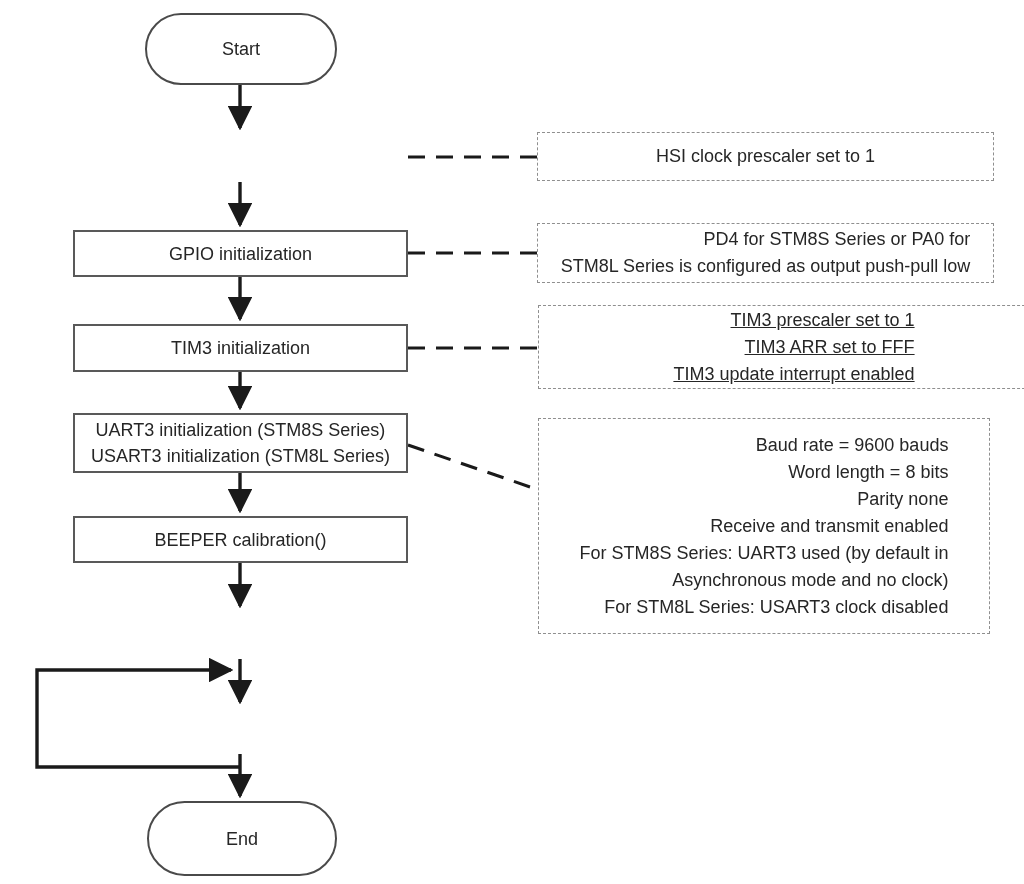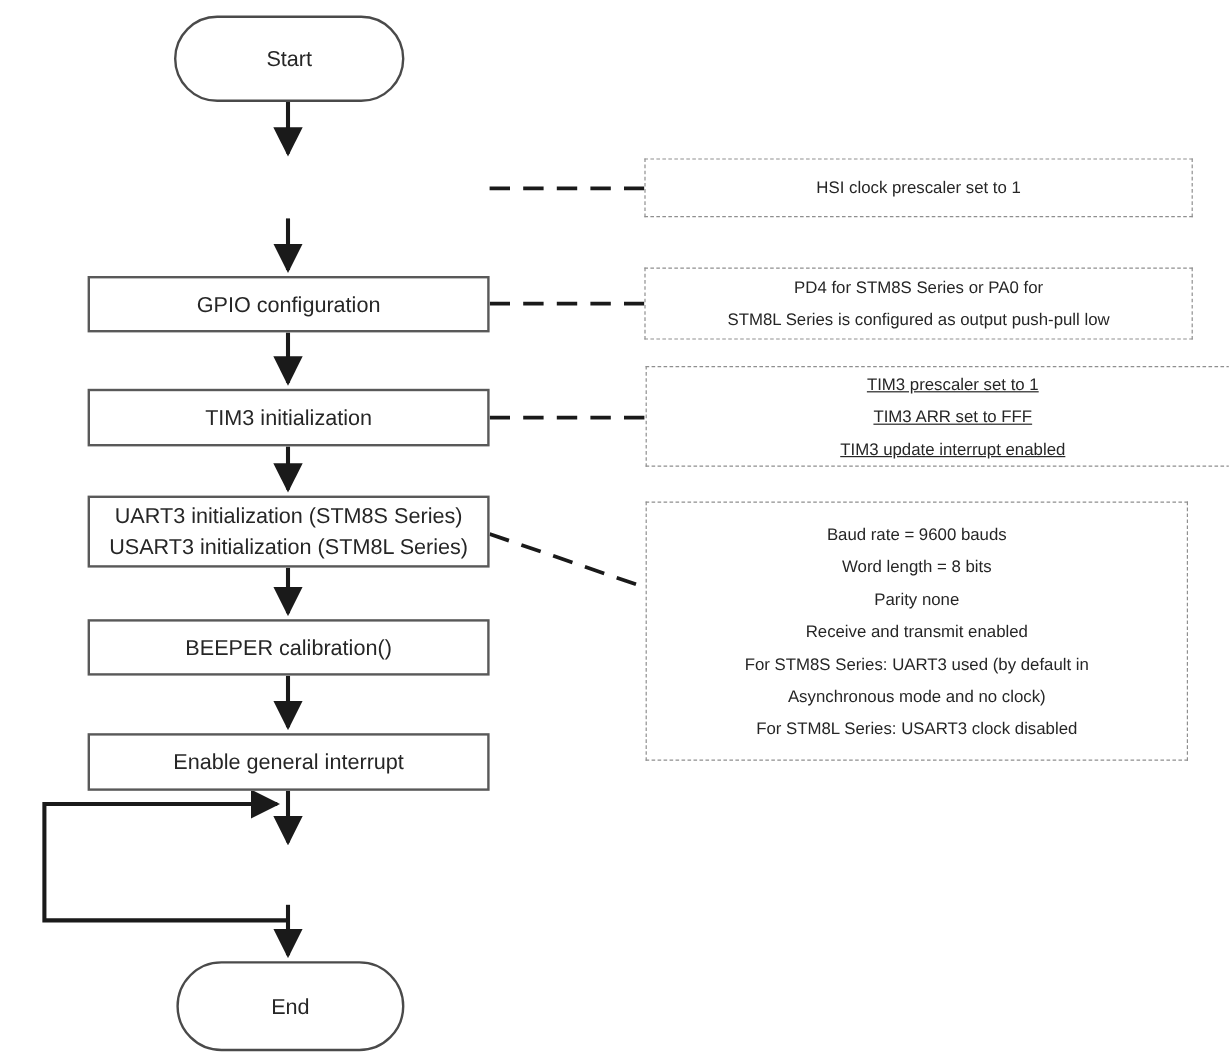--- a/index.html
+++ b/index.html
@@ -24,21 +24,21 @@
   }
   .terminal {
     border-radius: 38px;
     border-color: #4a4a4a;
   }
   .annot {
     position: absolute; box-sizing: border-box;
     border: 1.5px dashed var(--annotation_border, #8f8f8f);
     background: #fff;
     display: flex; align-items: center; justify-content: center;
-    text-align: center; font-size: 14px; line-height: 27px;
+    text-align: right; font-size: 18px; line-height: 27px;
     white-space: pre-line;
   }
 </style>
 </head>
 <body>
 
 <div class="stage">
 
   <svg class="connector-layer" width="1024" height="884" viewBox="0 0 1024 884">
     <defs>
@@ -59,30 +59,29 @@
 
     <path class="dash-line" d="M408,157 H537"></path>
     <path class="dash-line" d="M408,253 H537"></path>
     <path class="dash-line" d="M408,348 H537"></path>
     <path class="dash-line" d="M408,445 L536,489"></path>
   </svg>
 
   <div class="node terminal" style="left:145px; top:13px;  width:192px; height:72px;">Start</div>
 
 
-  <div class="node" style="left:73px; top:230px; width:335px; height:47px;">GPIO configuration</div>
+  <div class="node" style="left:73px; top:230px; width:335px; height:47px;">GPIO initialization</div>
 
   <div class="node" style="left:73px; top:324px; width:335px; height:48px;">TIM3 initialization</div>
 
   <div class="node" style="left:73px; top:413px; width:335px; height:60px;">UART3 initialization (STM8S Series)
 USART3 initialization (STM8L Series)</div>
 
   <div class="node" style="left:73px; top:516px; width:335px; height:47px;">BEEPER calibration()</div>
 
-  <div class="node" style="left:73px; top:611px; width:335px; height:48px;">Enable general interrupt</div>
 
 
   <div class="node terminal" style="left:147px; top:801px; width:190px; height:75px;">End</div>
 
   <div class="annot" style="left:537px; top:132px; width:457px; height:49px;">HSI clock prescaler set to 1</div>
 
   <div class="annot" style="left:537px; top:223px; width:457px; height:60px;">PD4 for STM8S Series or PA0 for
 STM8L Series is configured as output push-pull low</div>
 
   <div class="annot" style="left:538px; top:305px; width:512px; height:84px;text-decoration:underline;">TIM3 prescaler set to 1

